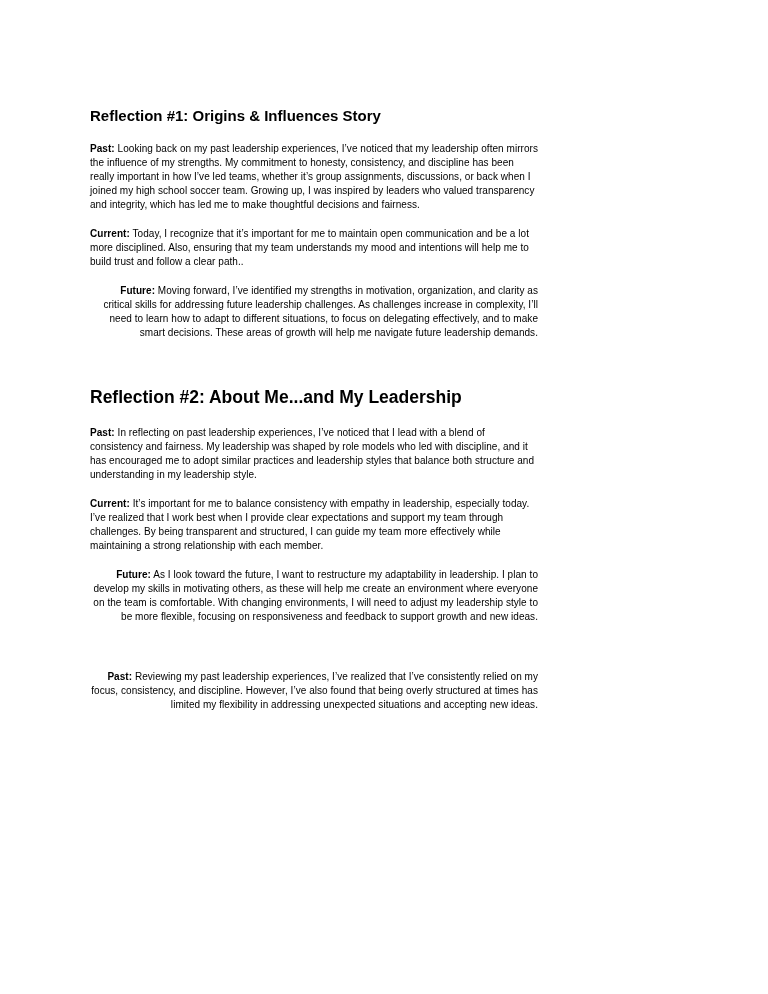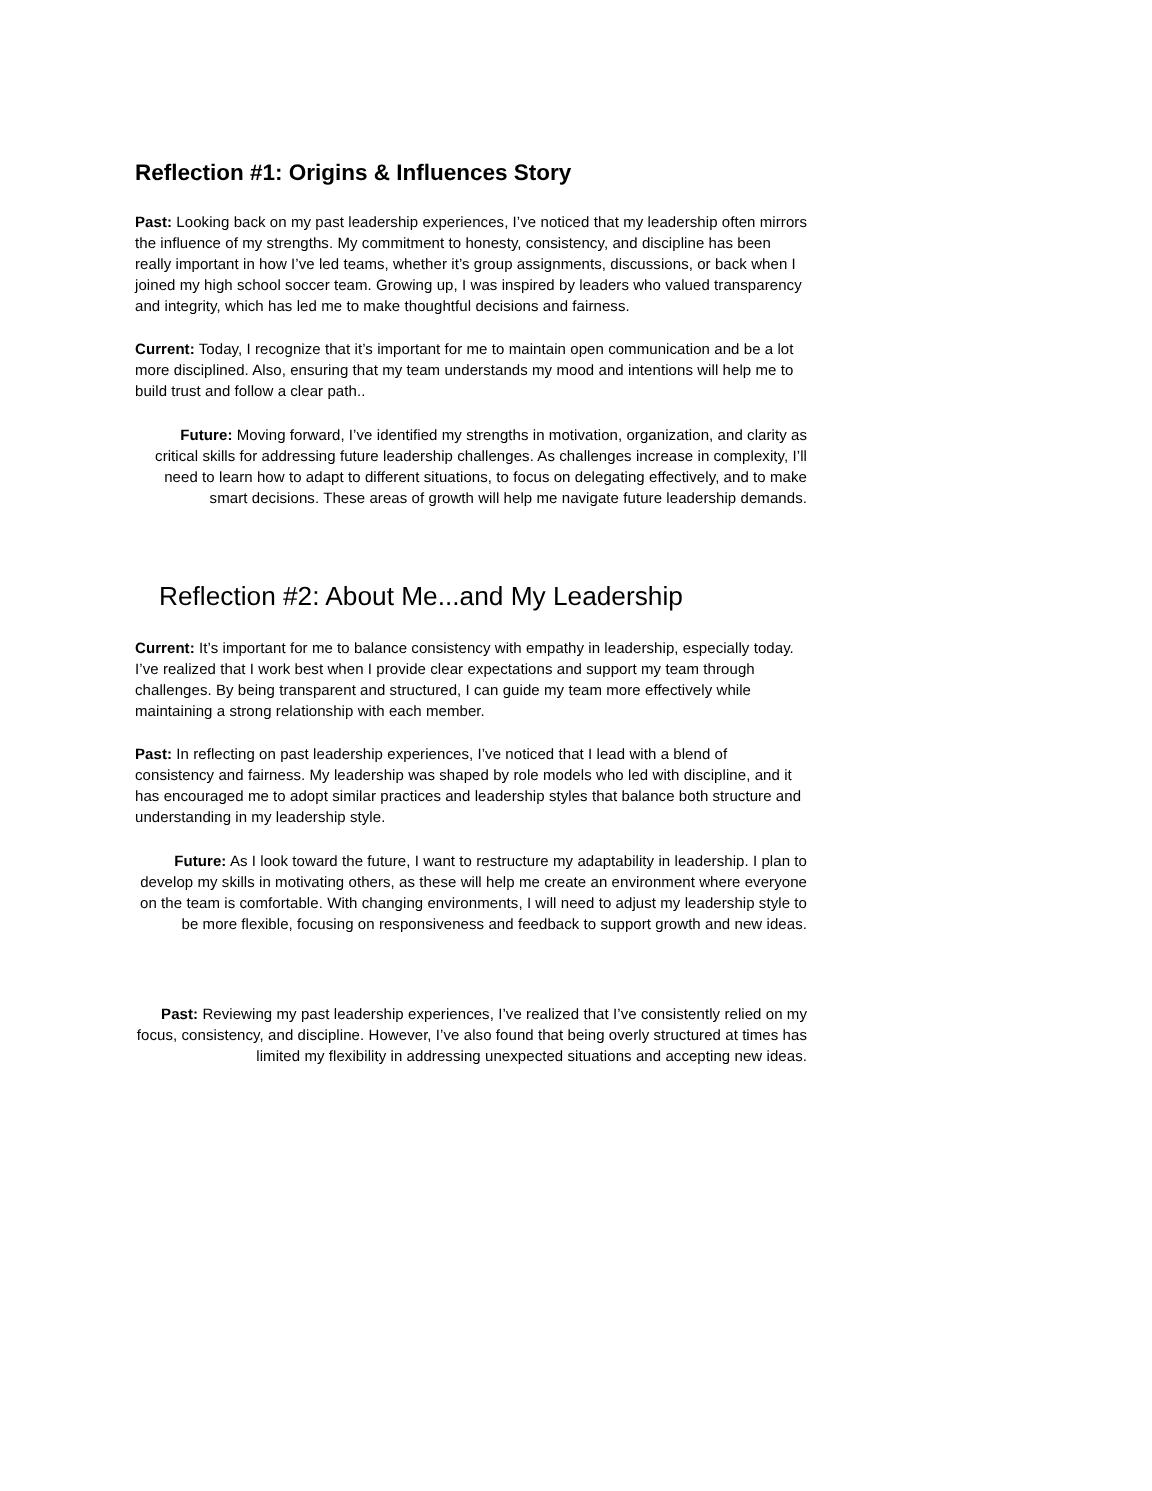--- a/index.html
+++ b/index.html
@@ -29,23 +29,23 @@
     margin-bottom: 0;
   }
   .heading-sm {
     font-size: 15px;
     font-weight: bold;
     line-height: 1.3;
     margin: 0 0 16px 0;
   }
   .heading-lg {
     font-size: 17.5px;
-    font-weight: normal;
+    font-weight: bold;
     line-height: 1.3;
-    margin: 0 0 18px 16px;
+    margin: 0 0 18px 0;
   }
   .para {
     font-size: 10px;
     line-height: 1.4;
     margin: 0 0 15px 0;
     letter-spacing: 0.05px;
   }
   .para:last-child {
     margin-bottom: 0;
     text-align: right;
@@ -65,23 +65,23 @@
     <p class="para"><strong>Past:</strong> <span>Looking back on my past leadership experiences, I’ve noticed that my leadership often mirrors the influence of my strengths. My commitment to honesty, consistency, and discipline has been really important in how I’ve led teams, whether it’s group assignments, discussions, or back when I joined my high school soccer team. Growing up, I was inspired by leaders who valued transparency and integrity, which has led me to make thoughtful decisions and fairness.</span></p>
 
     <p class="para"><strong>Current:</strong> <span>Today, I recognize that it’s important for me to maintain open communication and be a lot more disciplined. Also, ensuring that my team understands my mood and intentions will help me to build trust and follow a clear path..</span></p>
 
     <p class="para"><strong>Future:</strong> <span>Moving forward, I’ve identified my strengths in motivation, organization, and clarity as critical skills for addressing future leadership challenges. As challenges increase in complexity, I’ll need to learn how to adapt to different situations, to focus on delegating effectively, and to make smart decisions. These areas of growth will help me navigate future leadership demands.</span></p>
   </div>
 
   <div class="section">
     <h2 class="heading-lg">Reflection #2: About Me...and My Leadership</h2>
 
+    <p class="para"><strong>Past:</strong> <span>In reflecting on past leadership experiences, I’ve noticed that I lead with a blend of consistency and fairness. My leadership was shaped by role models who led with discipline, and it has encouraged me to adopt similar practices and leadership styles that balance both structure and understanding in my leadership style.</span></p>
+
     <p class="para"><strong>Current:</strong> <span>It’s important for me to balance consistency with empathy in leadership, especially today. I’ve realized that I work best when I provide clear expectations and support my team through challenges. By being transparent and structured, I can guide my team more effectively while maintaining a strong relationship with each member.</span></p>
-
-    <p class="para"><strong>Past:</strong> <span>In reflecting on past leadership experiences, I’ve noticed that I lead with a blend of consistency and fairness. My leadership was shaped by role models who led with discipline, and it has encouraged me to adopt similar practices and leadership styles that balance both structure and understanding in my leadership style.</span></p>
 
     <p class="para"><strong>Future:</strong> <span>As I look toward the future, I want to restructure my adaptability in leadership. I plan to develop my skills in motivating others, as these will help me create an environment where everyone on the team is comfortable. With changing environments, I will need to adjust my leadership style to be more flexible, focusing on responsiveness and feedback to support growth and new ideas.</span></p>
   </div>
 
   <div class="section">
 
     <p class="para"><strong>Past:</strong> <span>Reviewing my past leadership experiences, I’ve realized that I’ve consistently relied on my focus, consistency, and discipline. However, I’ve also found that being overly structured at times has limited my flexibility in addressing unexpected situations and accepting new ideas.</span></p>
   </div>
 
 </div>

